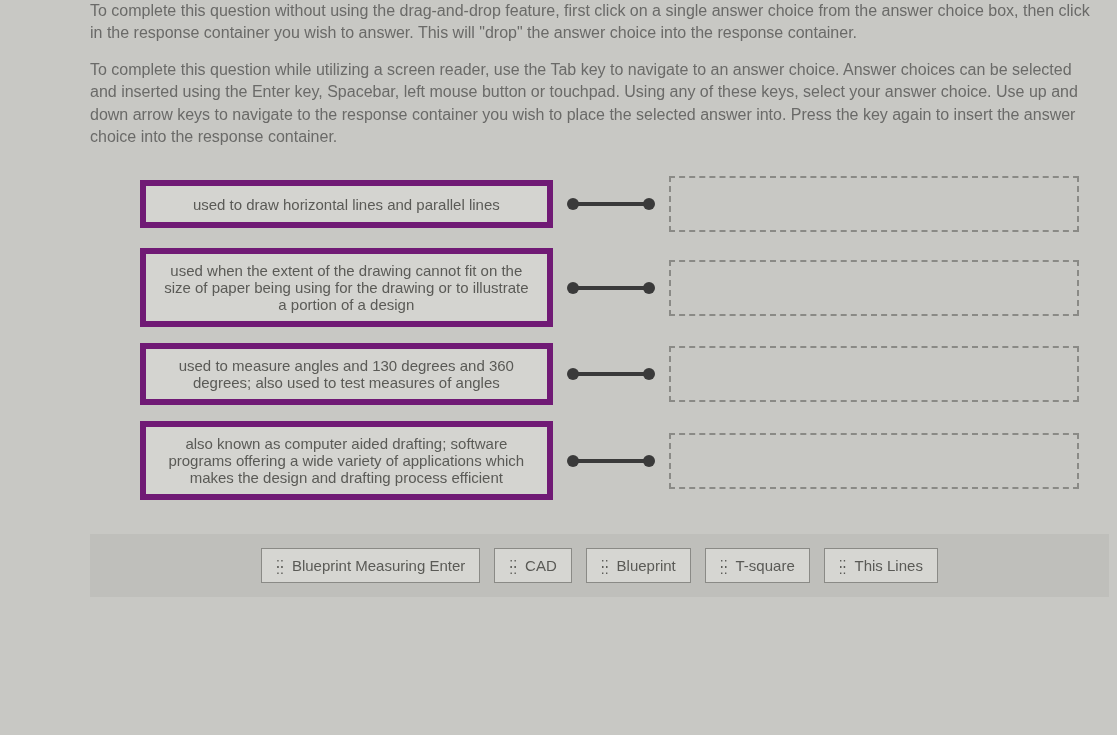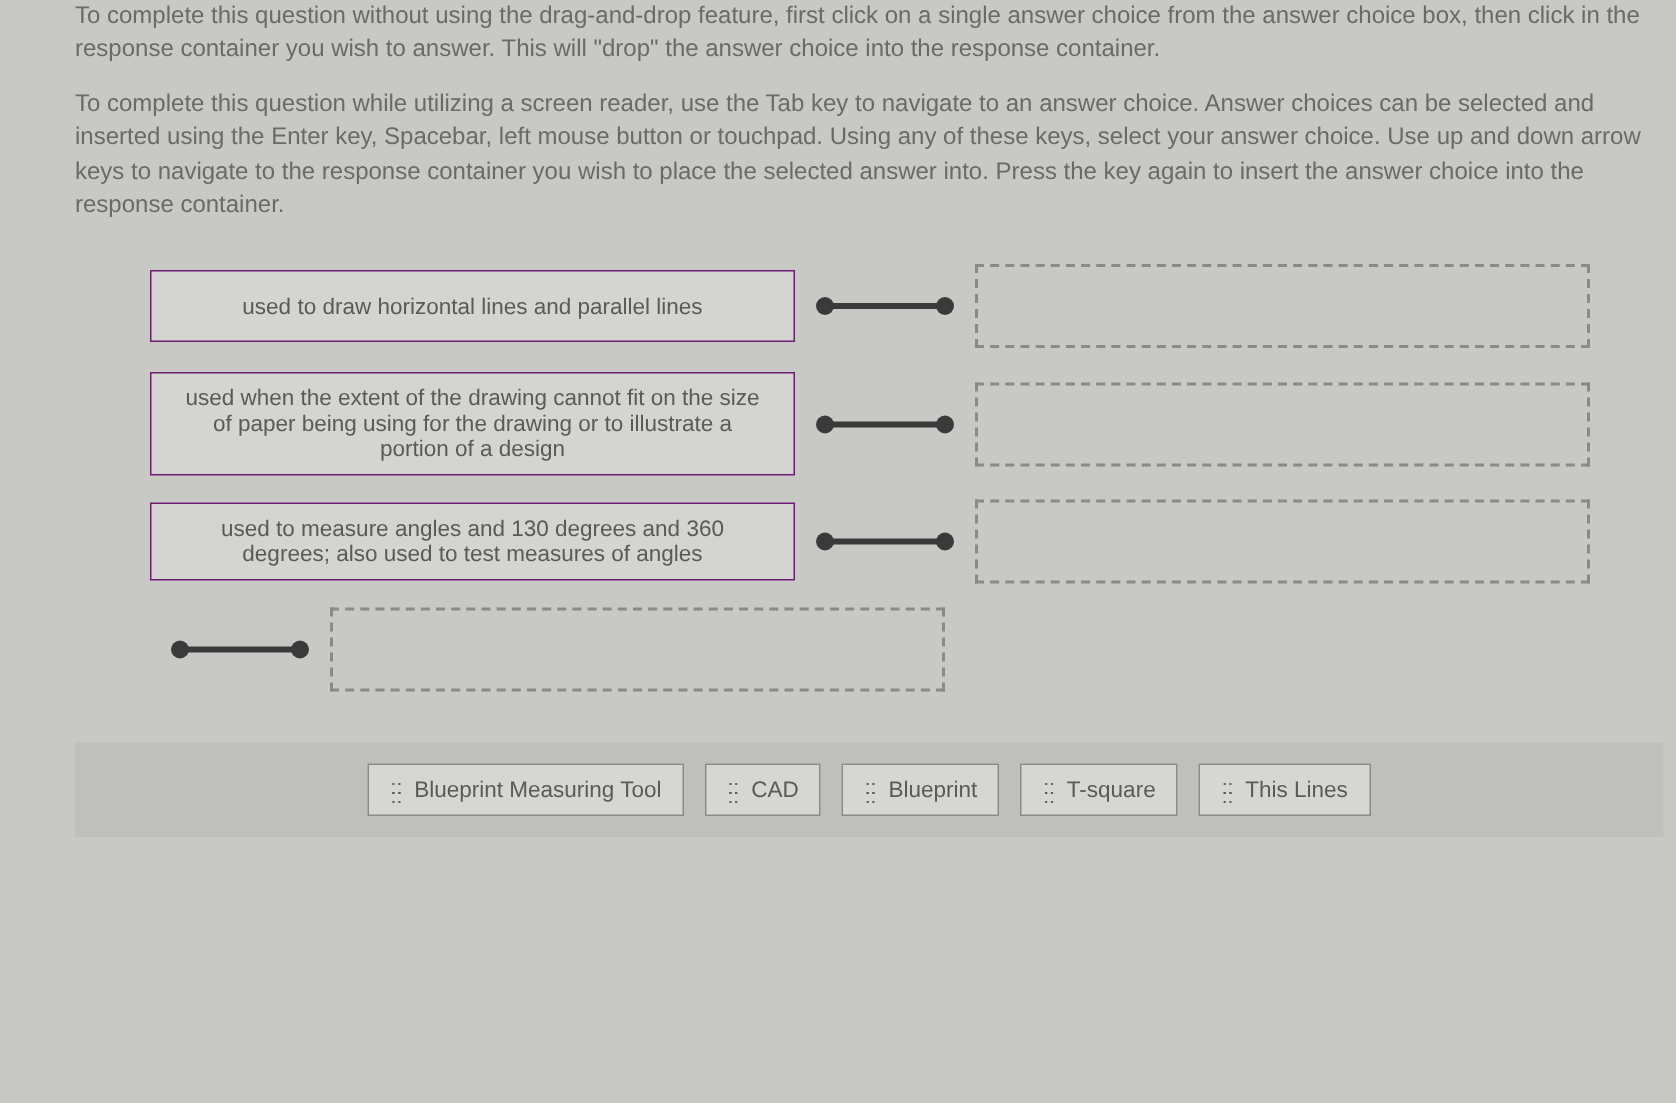--- a/index.html
+++ b/index.html
@@ -8,41 +8,42 @@
     padding: 0;
     width: 1117px;
     height: 735px;
     background: #c8c8c4;
     font-family: Arial, sans-serif;
     color: #5a5a56;
     overflow: hidden;
   }
   .container {
     padding: 0 18px 20px 50px;
+    margin-left: 40px;
   }
   .instructions {
     font-size: 16px;
     line-height: 1.4;
     color: #6a6a68;
   }
   .instructions p { margin: 0 0 14px 0; }
   .matching-area {
     margin-top: 28px;
     padding-left: 50px;
     padding-right: 20px;
   }
   .row {
     display: flex;
     align-items: center;
     margin-bottom: 16px;
   }
   .prompt-box {
     width: 430px;
     min-height: 48px;
-    border: 1px solid #701a75;
+    border: 6px solid #701a75;
     background: #d4d4d0;
     display: flex;
     align-items: center;
     justify-content: center;
     text-align: center;
     padding: 8px 18px;
     font-size: 15px;
     color: #5a5a56;
   }
   .connector {
@@ -125,29 +126,30 @@
       <div class="drop-zone"></div>
     </div>
 
     <div class="row">
       <div class="prompt-box">used to measure angles and 130 degrees and 360 degrees; also used to test measures of angles</div>
       <div class="connector"></div>
       <div class="drop-zone"></div>
     </div>
 
     <div class="row">
+      <div class="prompt-box">also known as computer aided drafting; software programs offering a wide variety of applications which makes the design and drafting process efficient</div>
       <div class="connector"></div>
       <div class="drop-zone"></div>
     </div>
 
 
     <div class="answer-bank">
       <div class="answer-choice">
         <span class="grip">::<br>::</span>
-        <span>Blueprint Measuring Tool</span>
+        <span>Blueprint Measuring Enter</span>
       </div>
       <div class="answer-choice">
         <span class="grip">::<br>::</span>
         <span>CAD</span>
       </div>
       <div class="answer-choice">
         <span class="grip">::<br>::</span>
         <span>Blueprint</span>
       </div>
       <div class="answer-choice">

